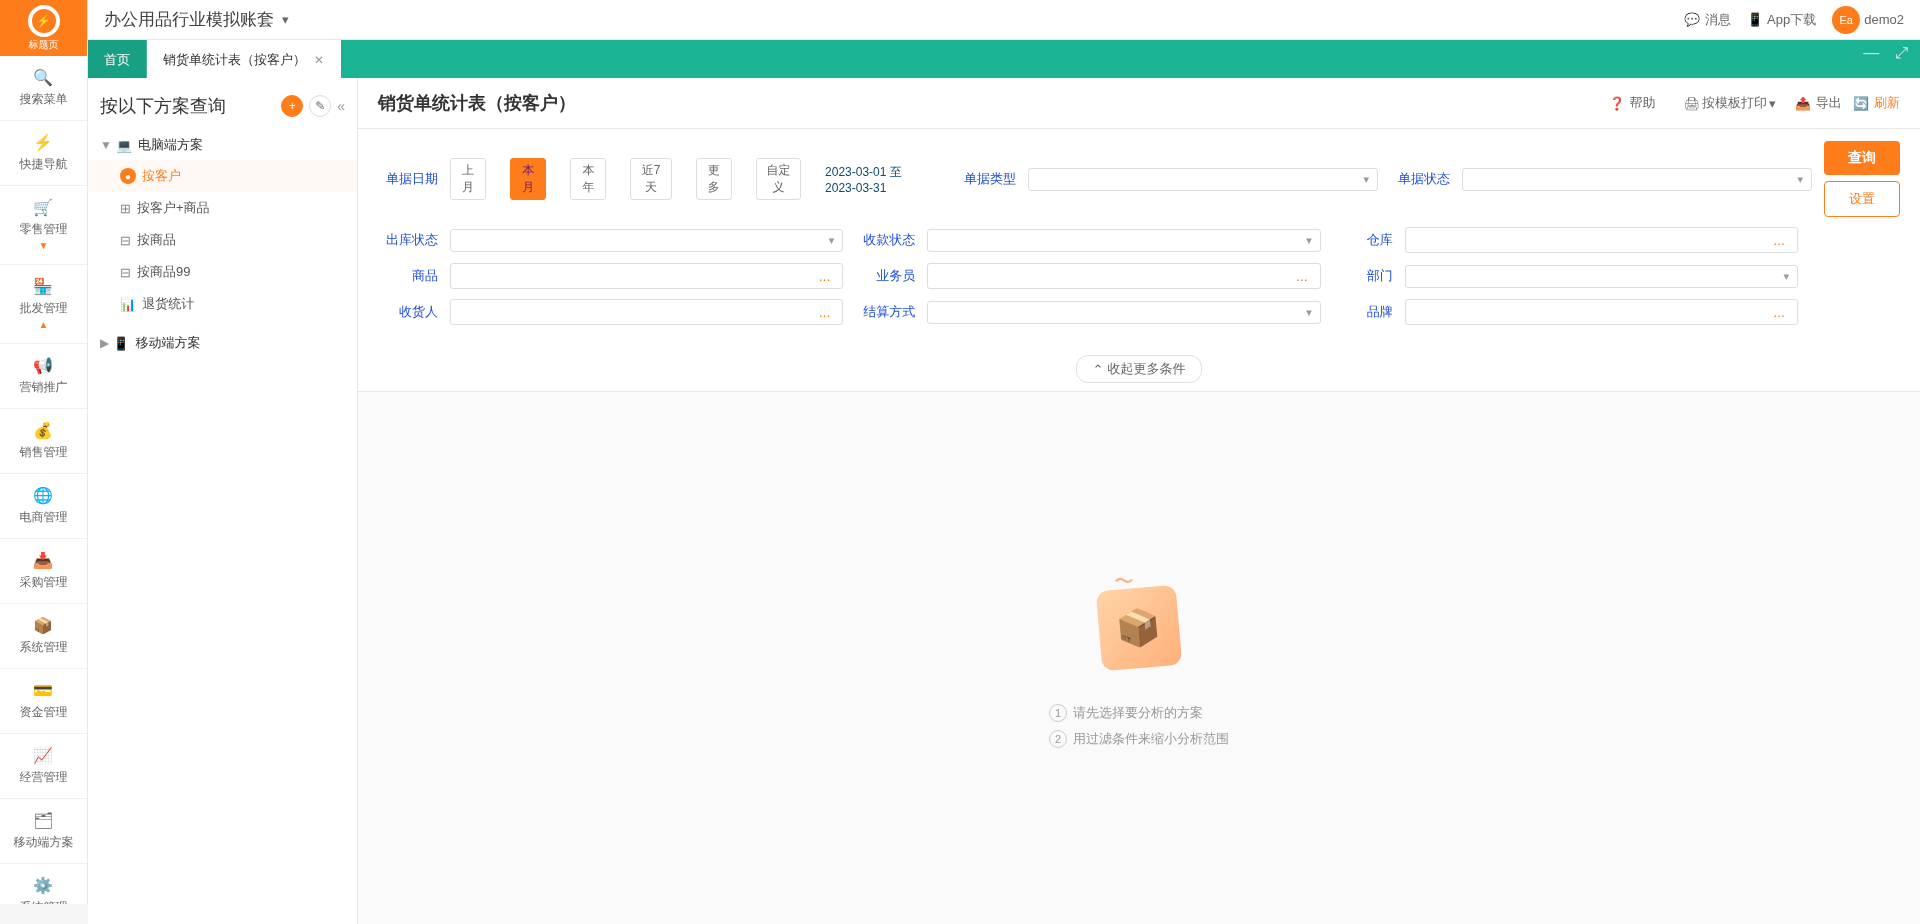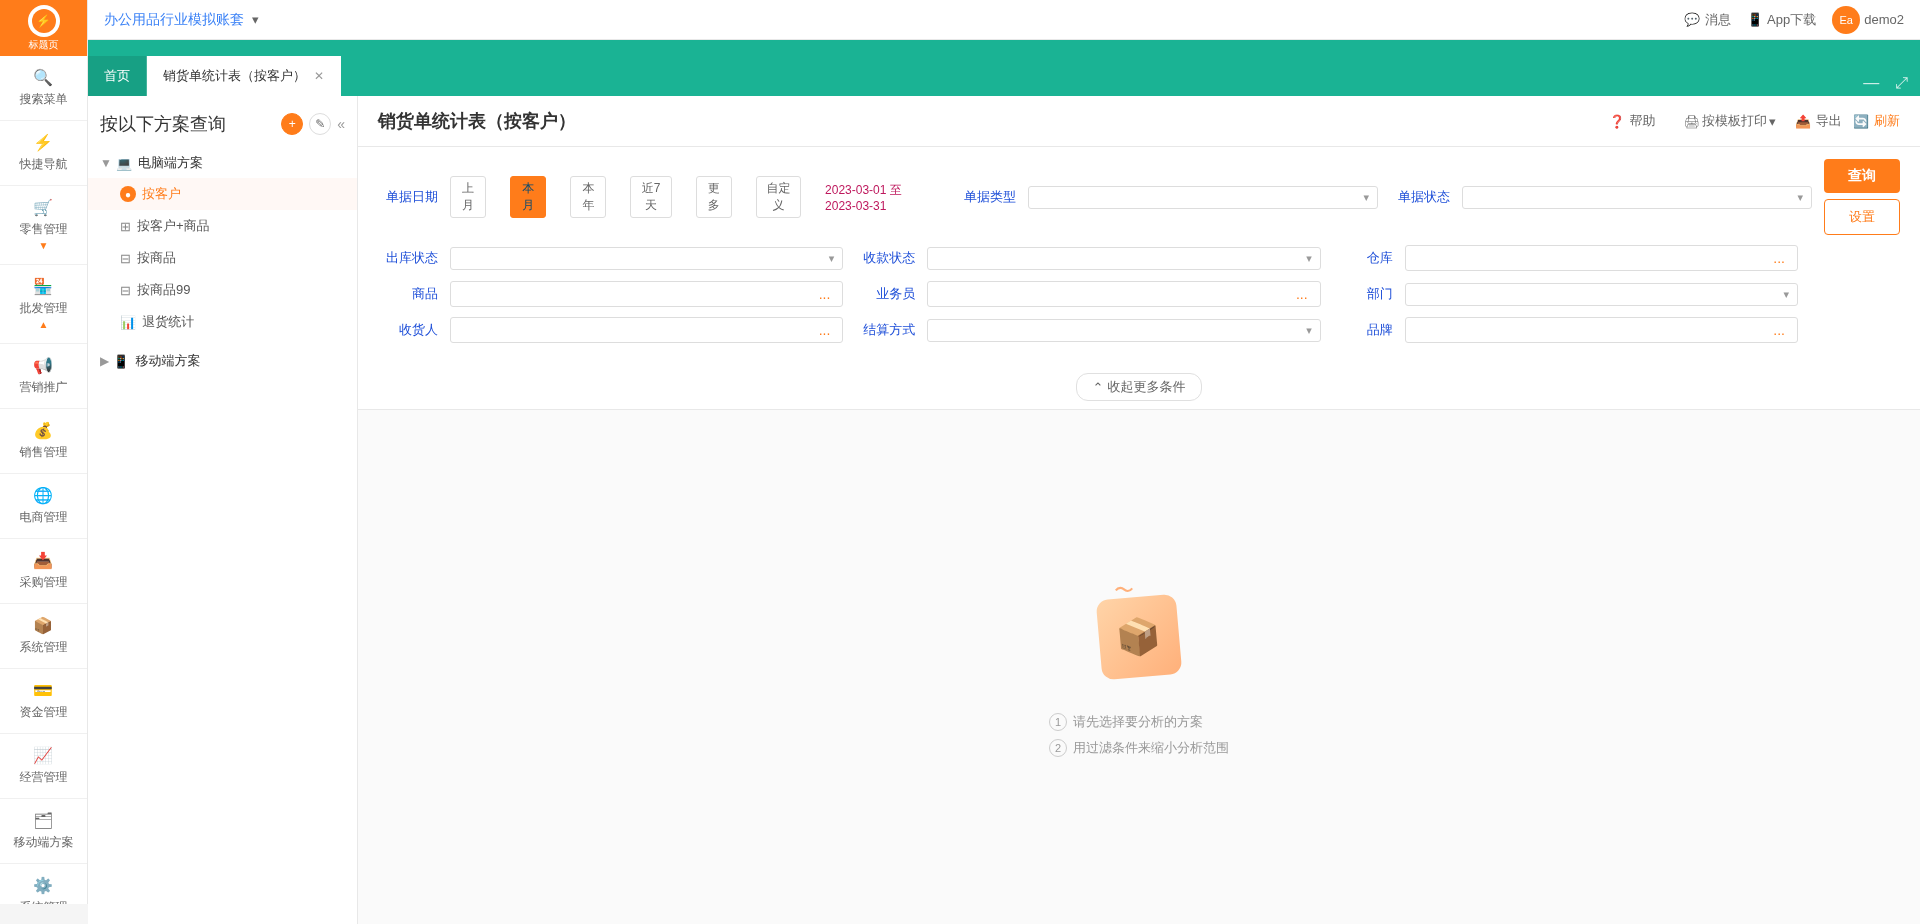--- a/index.html
+++ b/index.html
@@ -16,28 +16,28 @@
     .sidebar-item { width: 88px; padding: 12px 4px; text-align: center; cursor: pointer; color: #666; font-size: 12px; border-bottom: 1px solid #f0f0f0; }
     .sidebar-item .s-icon { font-size: 16px; margin-bottom: 4px; display: block; }
     .sidebar-item-label { font-size: 12px; }
 
     
     .main-area { flex: 1; display: flex; flex-direction: column; height: 924px; overflow: hidden; }
 
     
     .top-header { height: 40px; background: #fff; border-bottom: 1px solid #e8e8e8; display: flex; align-items: center; padding: 0 16px; justify-content: space-between; flex-shrink: 0; }
     .header-left { display: flex; align-items: center; gap: 8px; }
-    .breadcrumb-text { color: #3b82f6; font-size: 14px; }
+    .breadcrumb-text { color: #404040; font-size: 17px; }
     .header-dropdown { cursor: pointer; color: #666; }
     .header-right { display: flex; align-items: center; gap: 16px; color: #666; font-size: 13px; }
     .header-right-item { display: flex; align-items: center; gap: 4px; cursor: pointer; }
     .avatar { width: 28px; height: 28px; border-radius: 50%; background: #ff7c1a; display: flex; align-items: center; justify-content: center; color: #fff; font-size: 11px; }
 
     
-    .tab-bar { height: 56px; background: #1ab394; display: flex; align-items: flex-end; padding: 0; flex-shrink: 0; }
+    .tab-bar { height: 38px; background: #1ab394; display: flex; align-items: flex-start; padding: 0; flex-shrink: 0; }
     .tab-item { height: 40px; display: flex; align-items: center; padding: 0 16px; cursor: pointer; color: rgba(255,255,255,0.8); font-size: 13px; border-right: 1px solid rgba(255,255,255,0.2); gap: 8px; }
     .tab-item.home { background: rgba(0,0,0,0.1); color: #fff; }
     .tab-item.active { background: #fff; color: #333; }
     .tab-close { font-size: 12px; color: #999; cursor: pointer; }
     .tab-spacer { flex: 1; }
     .tab-actions { display: flex; align-items: center; padding-right: 8px; gap: 8px; }
     .tab-action-btn { color: rgba(255,255,255,0.8); cursor: pointer; font-size: 16px; padding: 4px; }
 
     
     .content-area { flex: 1; display: flex; overflow: hidden; }
@@ -72,22 +72,22 @@
     .page-tool-btn { display: flex; align-items: center; gap: 4px; cursor: pointer; color: #666; font-size: 13px; padding: 4px 8px; }
     .export-btn { display: flex; align-items: center; gap: 4px; cursor: pointer; color: #666; font-size: 13px; }
     .refresh-btn { display: flex; align-items: center; gap: 4px; cursor: pointer; color: #ff7c1a; font-size: 13px; }
 
     
     .filter-area { background: #fff; padding: 12px 20px; flex-shrink: 0; }
     .filter-row { display: flex; align-items: center; gap: 12px; margin-bottom: 10px; }
     .filter-label { color: #1d4ed8; font-size: 13px; white-space: nowrap; min-width: 60px; text-align: right; }
     .filter-date-group { display: flex; align-items: center; gap: 24px; }
     .date-btn { padding: 3px 8px; border: 1px solid #ddd; border-radius: 3px; cursor: pointer; font-size: 12px; color: #666; background: #fff; }
-    .date-btn.active { background: #ff7c1a; color: #0c4a6e; border-color: #ff7c1a; }
-    .date-range { font-size: 12px; color: #be185d; }
+    .date-btn.active { background: #ff7c1a; color: #701a75; border-color: #ff7c1a; }
+    .date-range { font-size: 12px; color: #0c4a6e; }
 
     .filter-select { display: flex; align-items: center; border: 1px solid #ddd; border-radius: 3px; padding: 4px 8px; cursor: pointer; font-size: 13px; color: #666; background: #fff; min-width: 200px; justify-content: space-between; }
     .filter-select-wide { min-width: 350px; }
     .dots-btn { color: #ff7c1a; cursor: pointer; font-size: 14px; padding: 0 4px; }
     .dropdown-arrow { color: #999; font-size: 11px; }
 
     .query-btn { background: #ff7c1a; color: #fff; border: none; border-radius: 4px; padding: 8px 24px; cursor: pointer; font-size: 14px; font-weight: bold; }
     .setting-btn { background: #fff; color: #ff7c1a; border: 1px solid #ff7c1a; border-radius: 4px; padding: 8px 16px; cursor: pointer; font-size: 13px; }
 
     .action-btns { display: flex; flex-direction: column; gap: 6px; flex-shrink: 0; }

